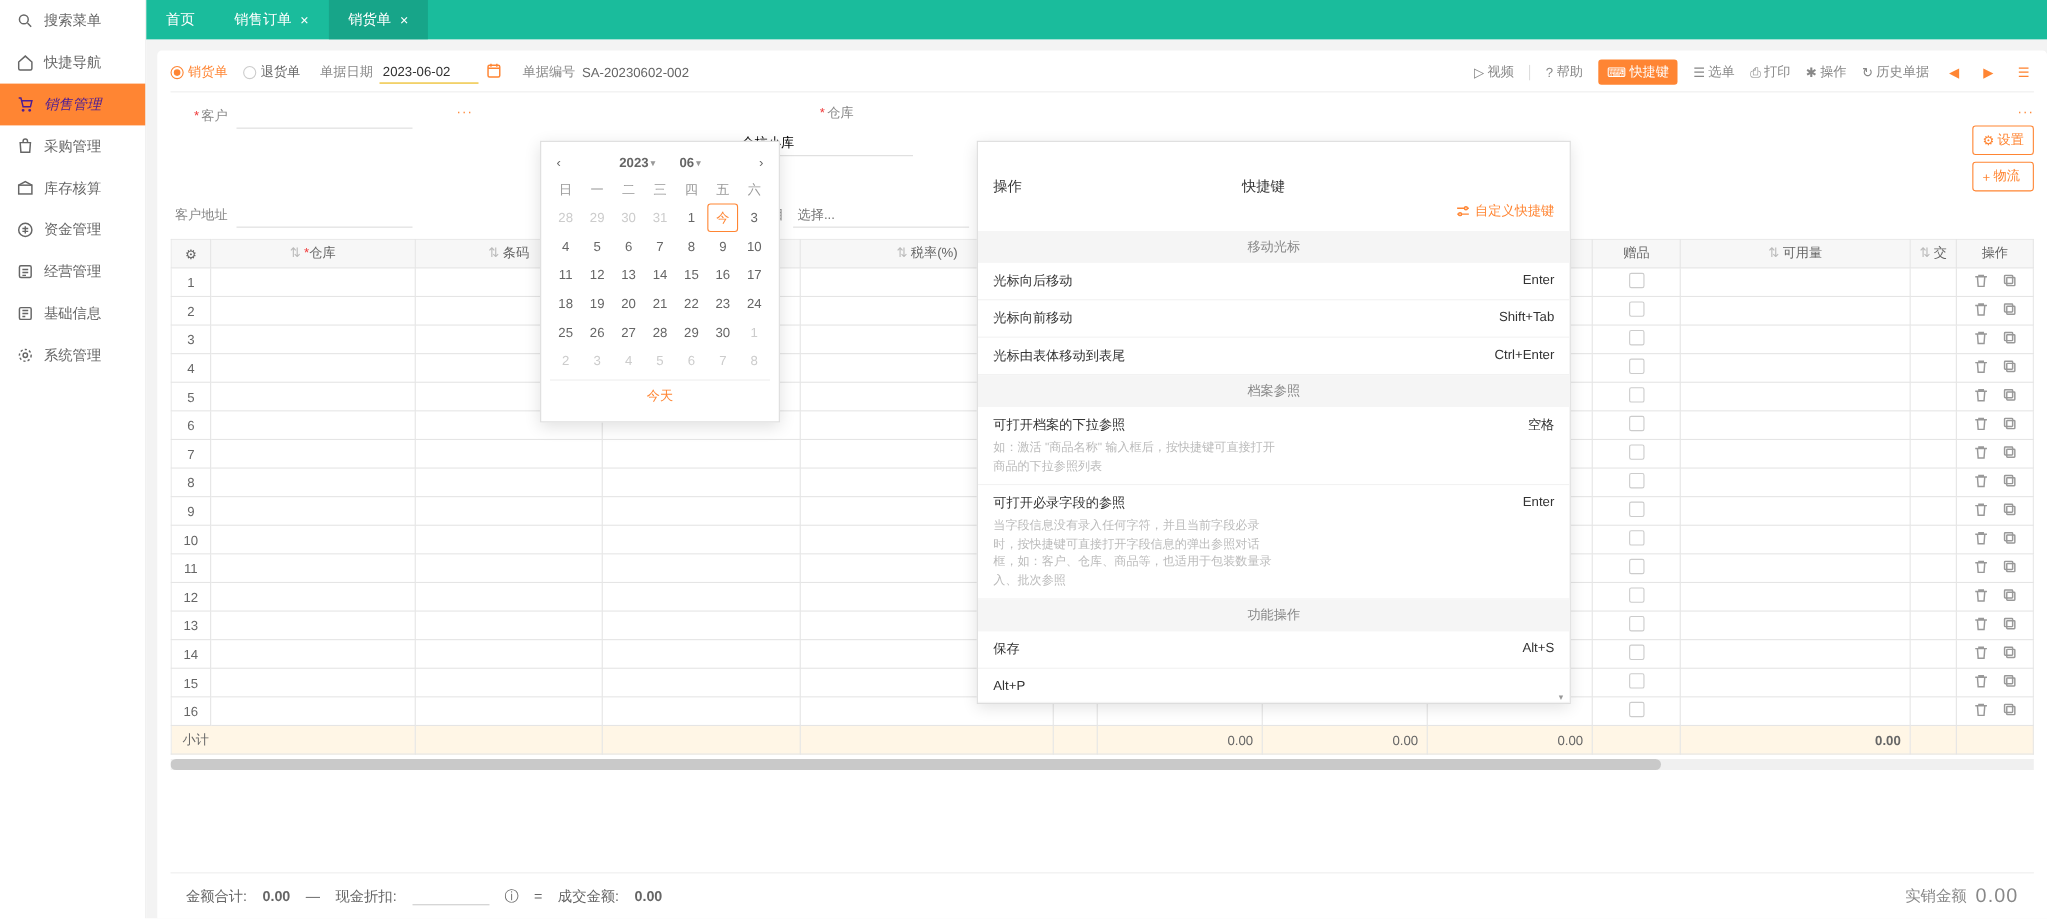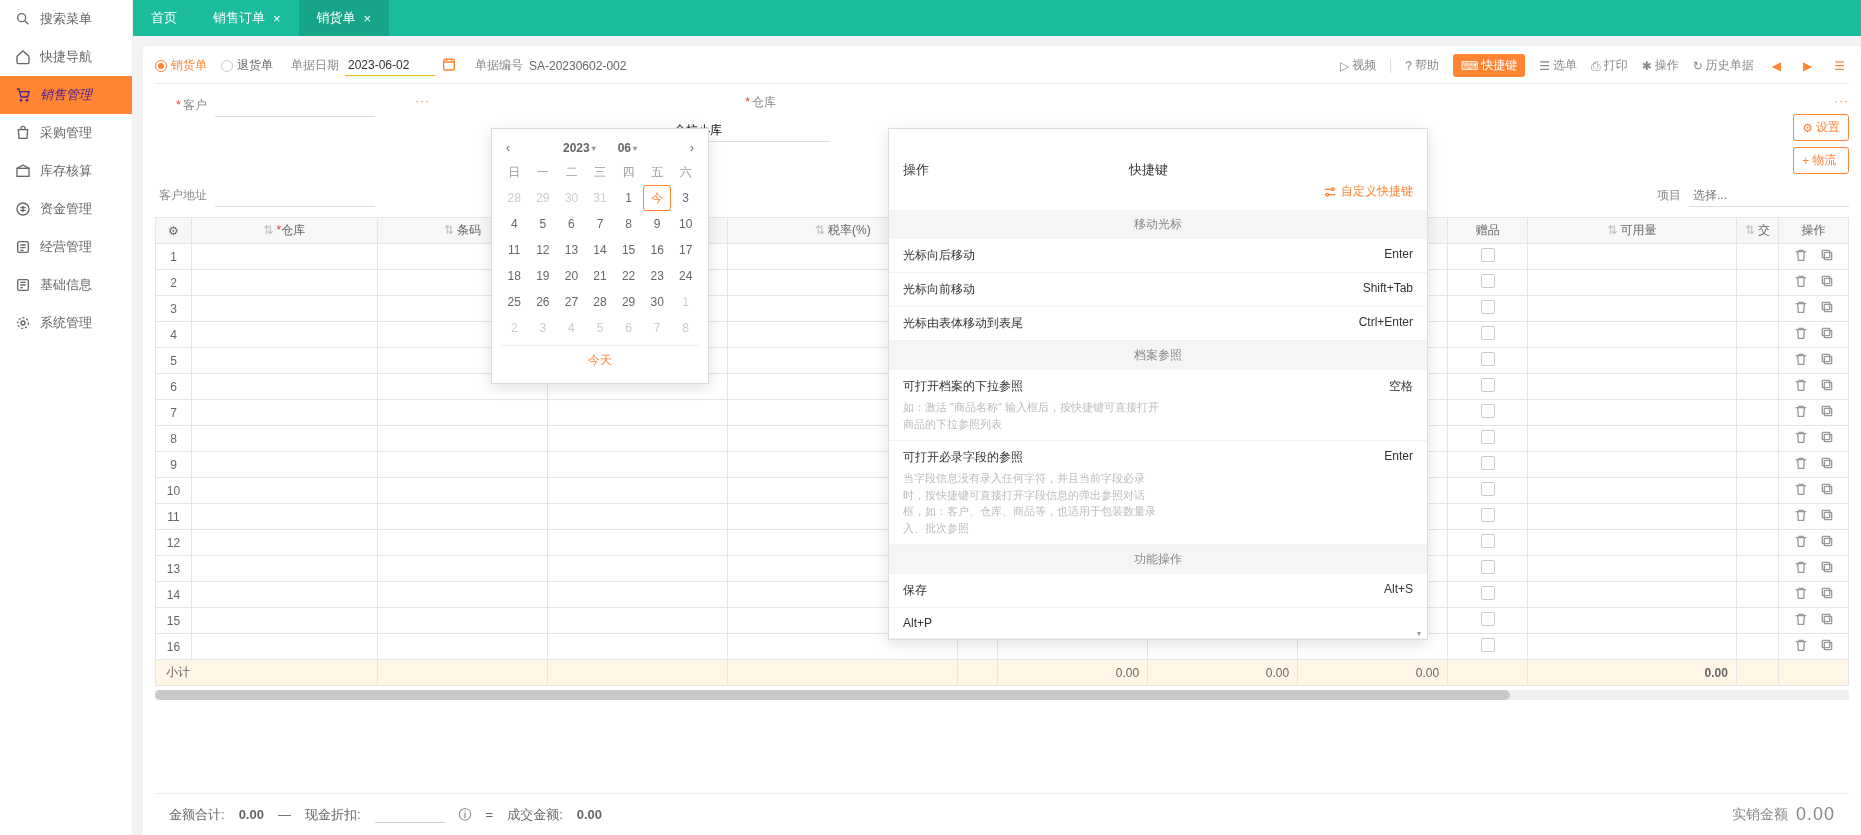--- a/index.html
+++ b/index.html
@@ -39,21 +39,21 @@
 .field-inline input { border: none; border-bottom: 1px solid #eab308; padding: 3px; background: transparent; font-size: 12px; color: #333; width: 90px; }
 .cal-icon { color: #ff8533; }
 .doc-no { color: #666; }
 .toolbar-right { display: flex; align-items: center; gap: 14px; color: #888; }
 .toolbar-right .btn { display: flex; align-items: center; gap: 3px; cursor: pointer; font-size: 12px; }
 .btn-shortcut { background: #ff8533; color: #fff; padding: 3px 8px; border-radius: 3px; }
 .divider-v { width: 1px; height: 14px; background: #ddd; }
 .arrow-btn { color: #ff8533; padding: 0 4px; cursor: pointer; }
 
 
-.form-row { display: flex; padding: 10px 0; gap: 40px; align-items: flex-start; flex-wrap: wrap; justify-content: space-between; }
+.form-row { display: flex; padding: 10px 0; gap: 40px; align-items: flex-start; flex-wrap: wrap; }
 .form-field { display: flex; align-items: center; gap: 8px; }
 .form-field .lbl { color: #888; min-width: 52px; text-align: right; }
 .form-field .req { color: #f04040; margin-right: 2px; }
 .form-field input { border: none; border-bottom: 1px solid #ddd; padding: 4px; background: transparent; font-size: 12px; width: 160px; }
 .more-dots { color: #ff8533; cursor: pointer; letter-spacing: 1px; }
 .side-btns { margin-left: auto; display: flex; flex-direction: column; gap: 6px; }
 .side-btn { border: 1px solid #ff8533; color: #ff8533; padding: 4px 8px; border-radius: 3px; font-size: 12px; display: flex; align-items: center; gap: 3px; cursor: pointer; }
 
 
 .table-wrap { flex: 1; overflow: hidden; position: relative; }

